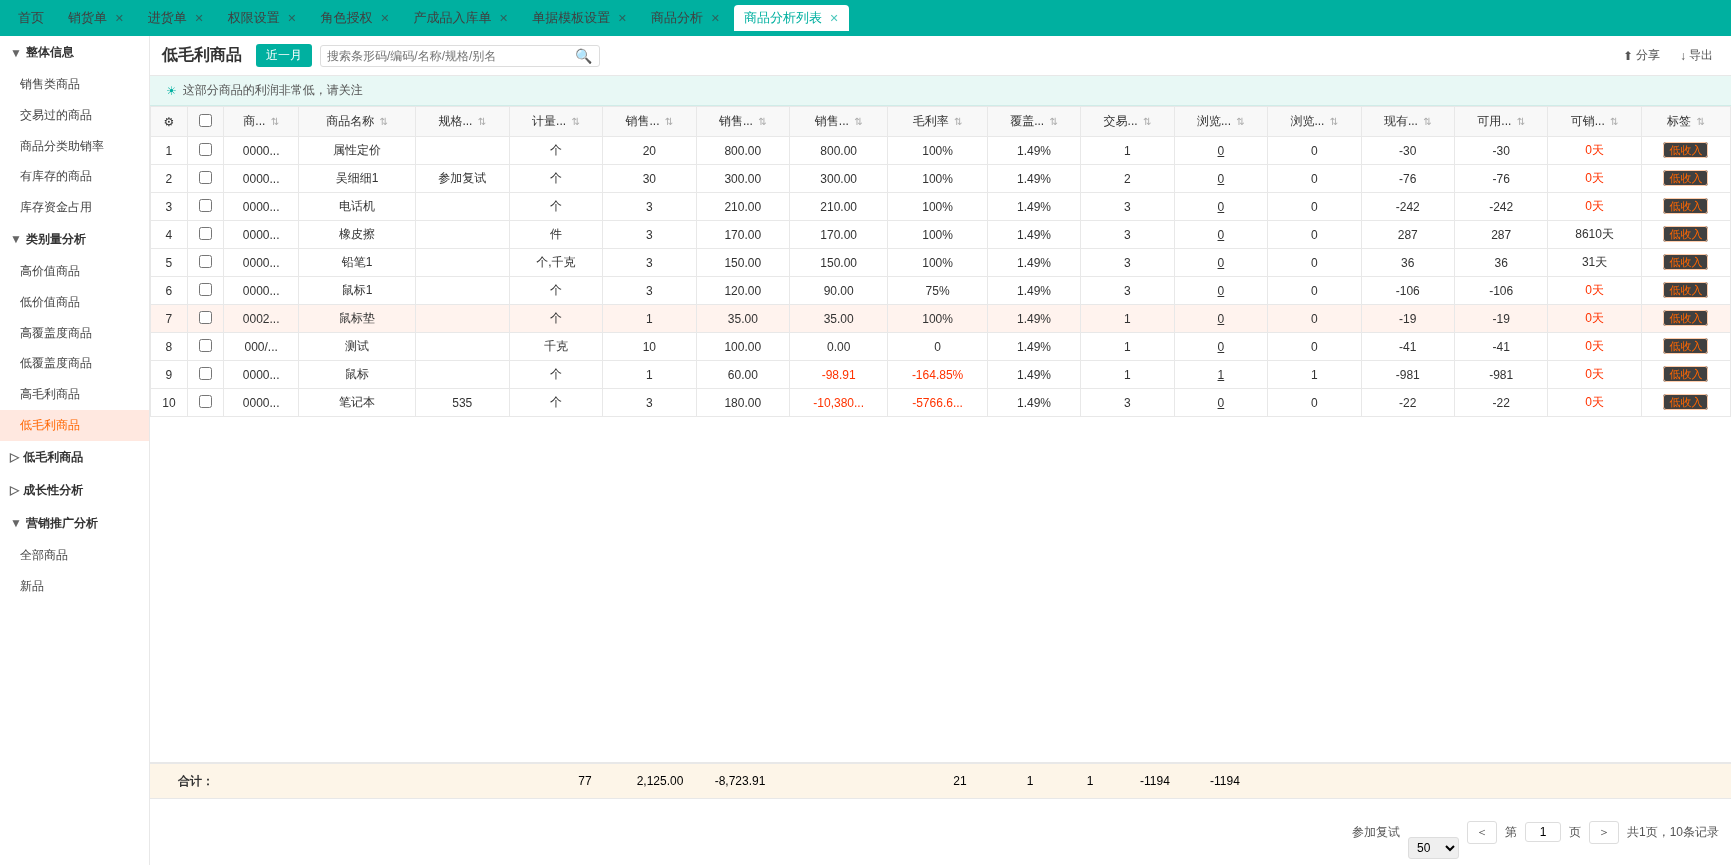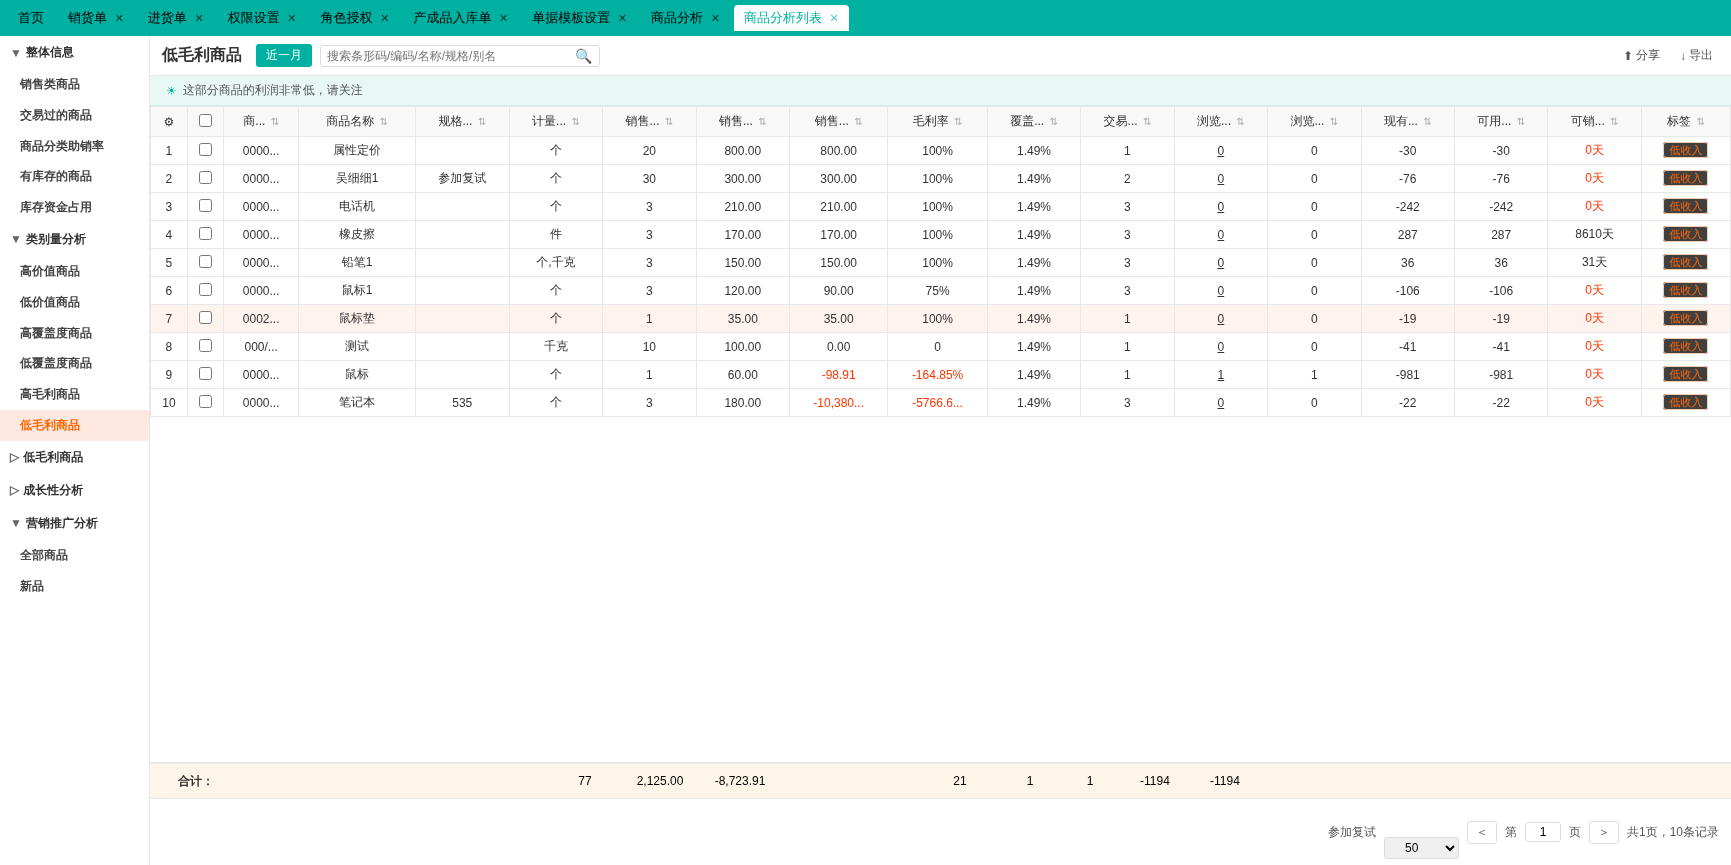--- a/index.html
+++ b/index.html
@@ -8,21 +8,21 @@
     
     .top-nav {
       background: #00b0a0;
       display: flex;
       align-items: center;
       height: 36px;
       padding: 0 8px;
       gap: 4px;
     }
     .nav-item {
-      color: #000000;
+      color: #404040;
       padding: 4px 10px;
       cursor: pointer;
       border-radius: 3px;
       white-space: nowrap;
       font-size: 13px;
     }
     .nav-item.active { background: #fff; color: #00b0a0; border-radius: 4px 4px 0 0; }
     .nav-item .close-x { margin-left: 4px; font-size: 11px; opacity: 0.7; }
 
     
@@ -48,21 +48,20 @@
       cursor: pointer;
       font-size: 12px;
     }
     .sidebar-group-title .arrow { margin-right: 4px; color: #666; }
     .sidebar-item {
       padding: 7px 10px 7px 20px;
       color: #444;
       cursor: pointer;
       font-size: 12px;
       line-height: 1.4;
-      font-weight: bold;
     }
     .sidebar-item.active { background: #ffe8e0; color: #ff6600; }
 
     
     .content {
       flex: 1;
       display: flex;
       flex-direction: column;
       overflow: hidden;
       background: #f5f5f5;
@@ -204,21 +203,21 @@
       padding: 6px 12px;
       background: #fff;
       border-top: 1px solid #e8e8e8;
       gap: 8px;
       font-size: 12px;
       color: #555;
     }
     .pagination-bar select {
       border: 1px solid #ddd;
       border-radius: 3px;
-      padding: 2px 16px;
+      padding: 2px 4px;
       font-size: 12px;
       margin-top: 32px;
     }
     .page-nav-btn {
       border: 1px solid #ddd;
       background: #fff;
       border-radius: 3px;
       padding: 2px 8px;
       cursor: pointer;
       color: #555;

